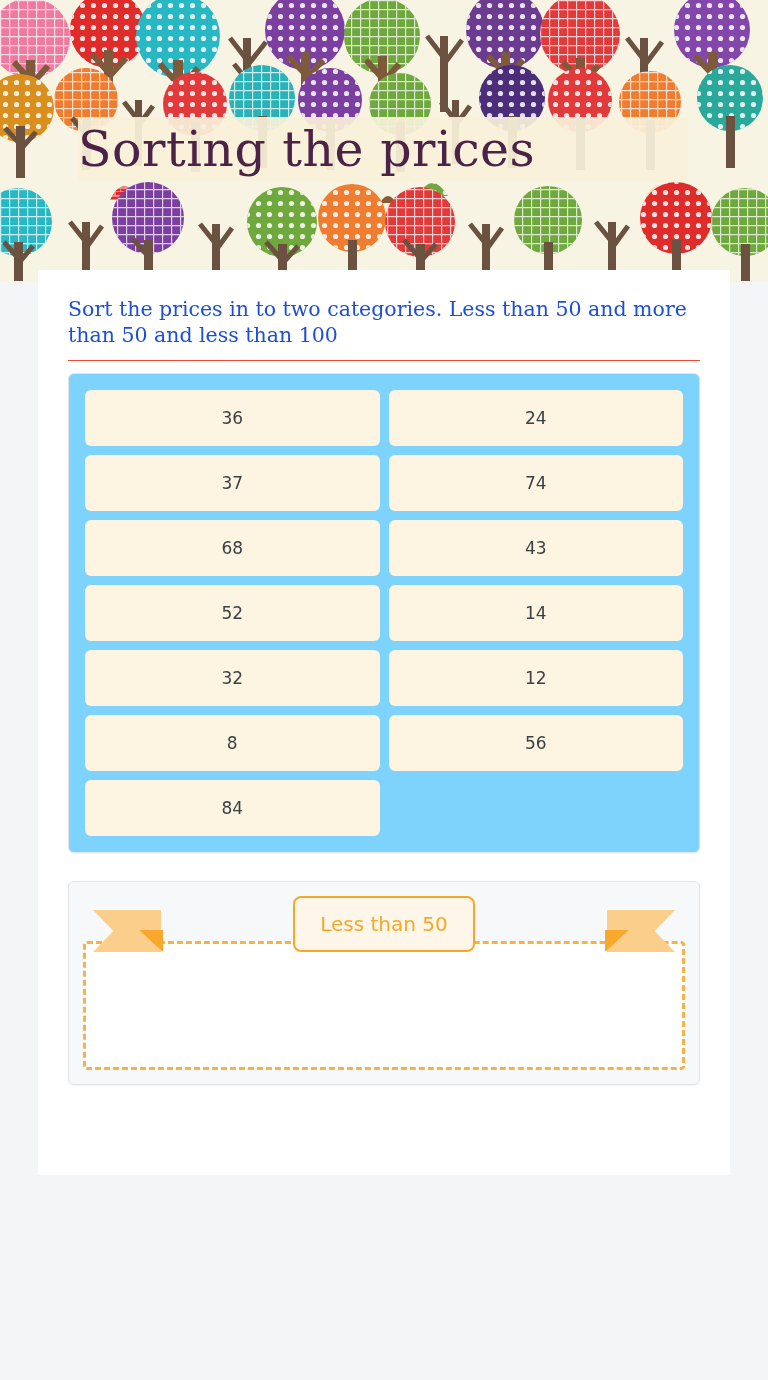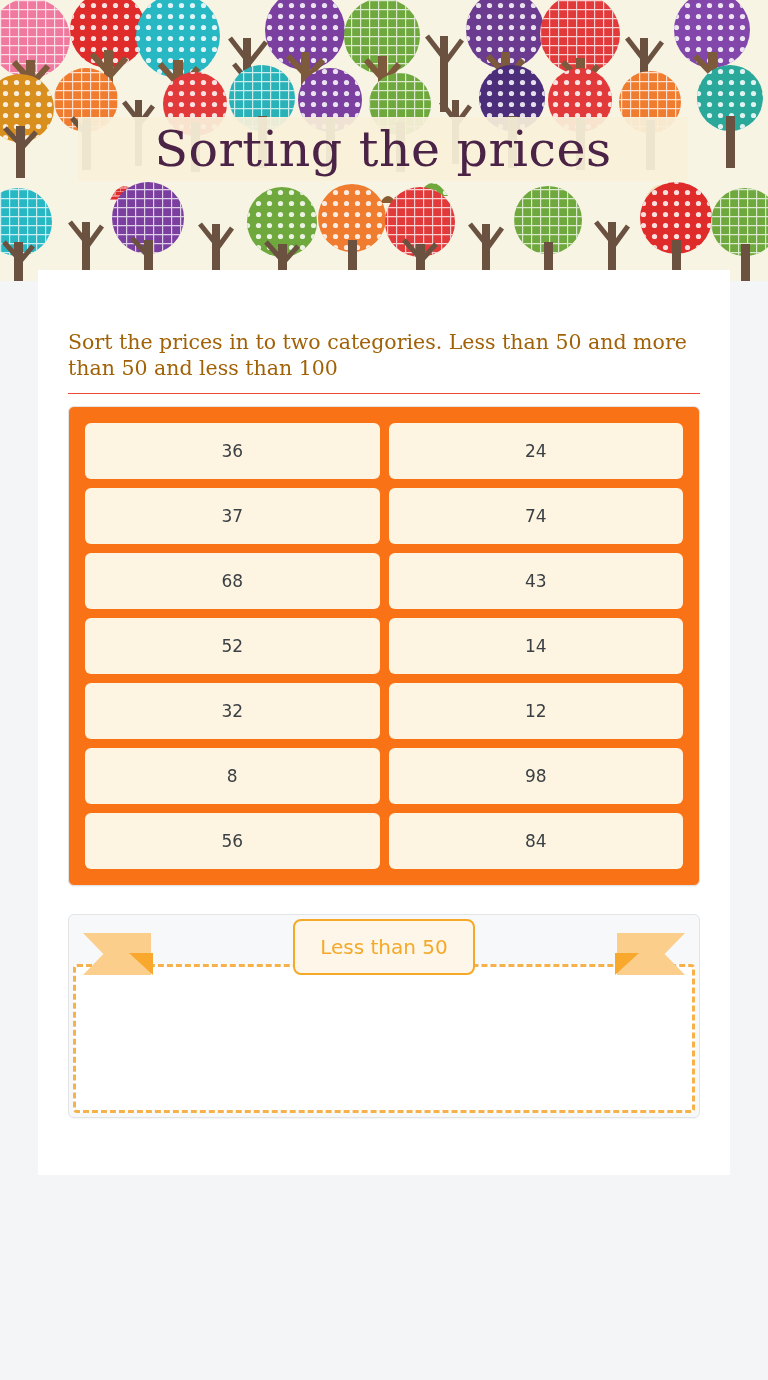--- a/index.html
+++ b/index.html
@@ -24,21 +24,21 @@
 
   .title-banner {
     position: absolute;
     left: 78px;
     top: 117px;
     width: 610px;
     height: 64px;
     background: rgba(249, 240, 217, 0.93);
     display: flex;
     align-items: center;
-    justify-content: center;
+    justify-content: flex-start;
     z-index: 5;
   }
   .title-text {
     font-family: "DejaVu Serif", "Liberation Serif", serif;
     font-size: 49px;
     color: #4b2346;
     letter-spacing: 0.5px;
     line-height: 1;
     white-space: nowrap;
   }
@@ -54,36 +54,35 @@
     z-index: 10;
   }
 
   .instructions {
     padding: 26px 30px 0 30px;
   }
   .instructions-text {
     font-family: "DejaVu Serif", "Liberation Serif", serif;
     font-size: 20.5px;
     line-height: 26px;
-    color: #a16207;
+    color: #1d4ed8;
     font-weight: 400;
-    margin-top: 33px;
   }
   .divider {
     margin: 12px 30px 0 30px;
     height: 1px;
     background: #ef4a36;
   }
 
   
   .tiles-card {
     margin: 12px 30px 0 30px;
     border: 1px solid #e2e4e6;
     border-radius: 6px;
-    background: #f97316;
+    background: #7dd3fc;
     padding: 16px 16px 16px 16px;
     box-shadow: 0 1px 1px rgba(0,0,0,0.04);
   }
   .tiles-grid {
     display: grid;
     grid-template-columns: 1fr 1fr;
     column-gap: 9px;
     row-gap: 9px;
   }
   .tile {
@@ -99,21 +98,21 @@
     cursor: grab;
     user-select: none;
   }
 
   
   .drops-card {
     margin: 28px 30px 0 30px;
     border: 1px solid #e2e4e6;
     border-radius: 6px;
     background: #f7f8f9;
-    padding: 4px;
+    padding: 14px;
     display: flex;
     gap: 10px;
     box-shadow: 0 1px 1px rgba(0,0,0,0.04);
     height: 204px;
   }
   .drop-col {
     position: relative;
     flex: 1;
   }
   .drop-zone {
@@ -408,21 +407,20 @@
       <div class="tile">24</div>
       <div class="tile">37</div>
       <div class="tile">74</div>
       <div class="tile">68</div>
       <div class="tile">43</div>
       <div class="tile">52</div>
       <div class="tile">14</div>
       <div class="tile">32</div>
       <div class="tile">12</div>
       <div class="tile">8</div>
-      <div class="tile">98</div>
       <div class="tile">56</div>
       <div class="tile">84</div>
     </div>
   </div>
 
   <div class="drops-card">
 
     <div class="drop-col">
       <div class="drop-zone"></div>
       <div class="ribbon">

